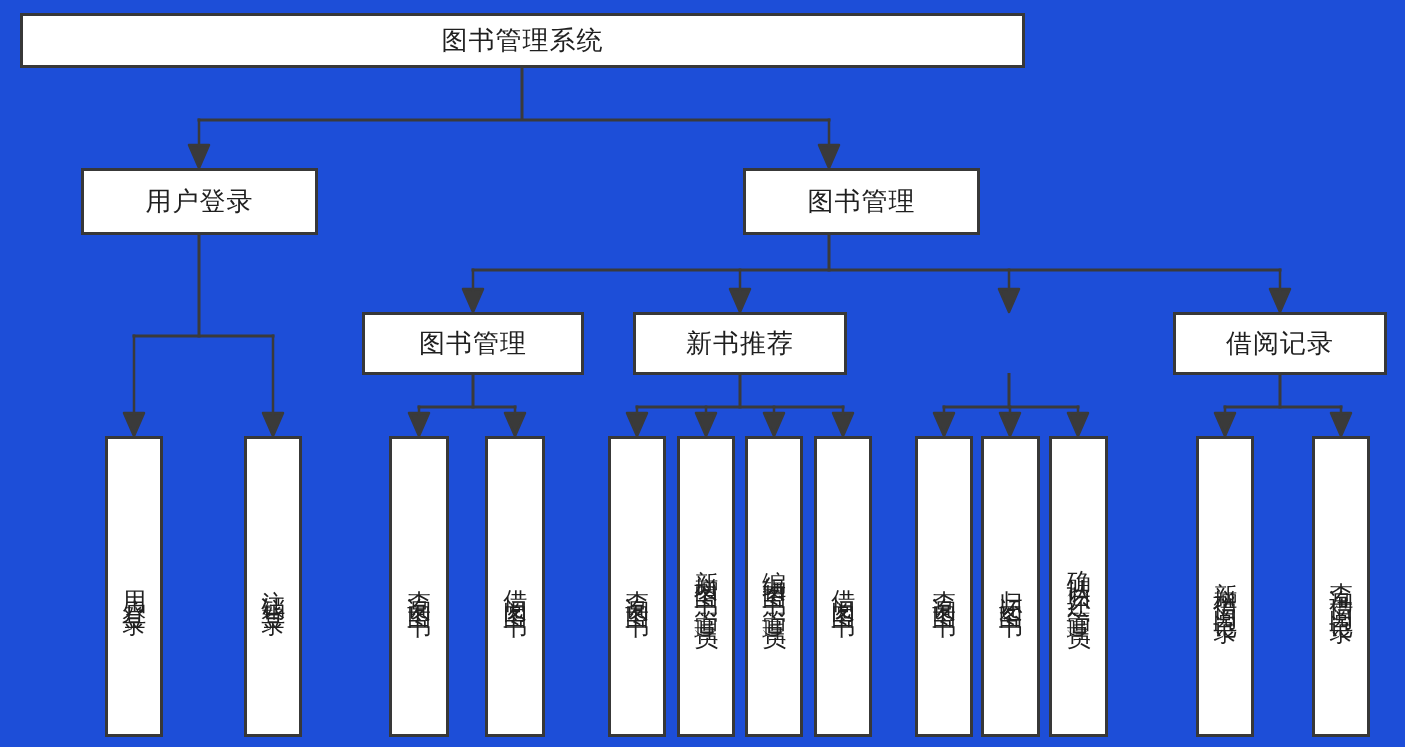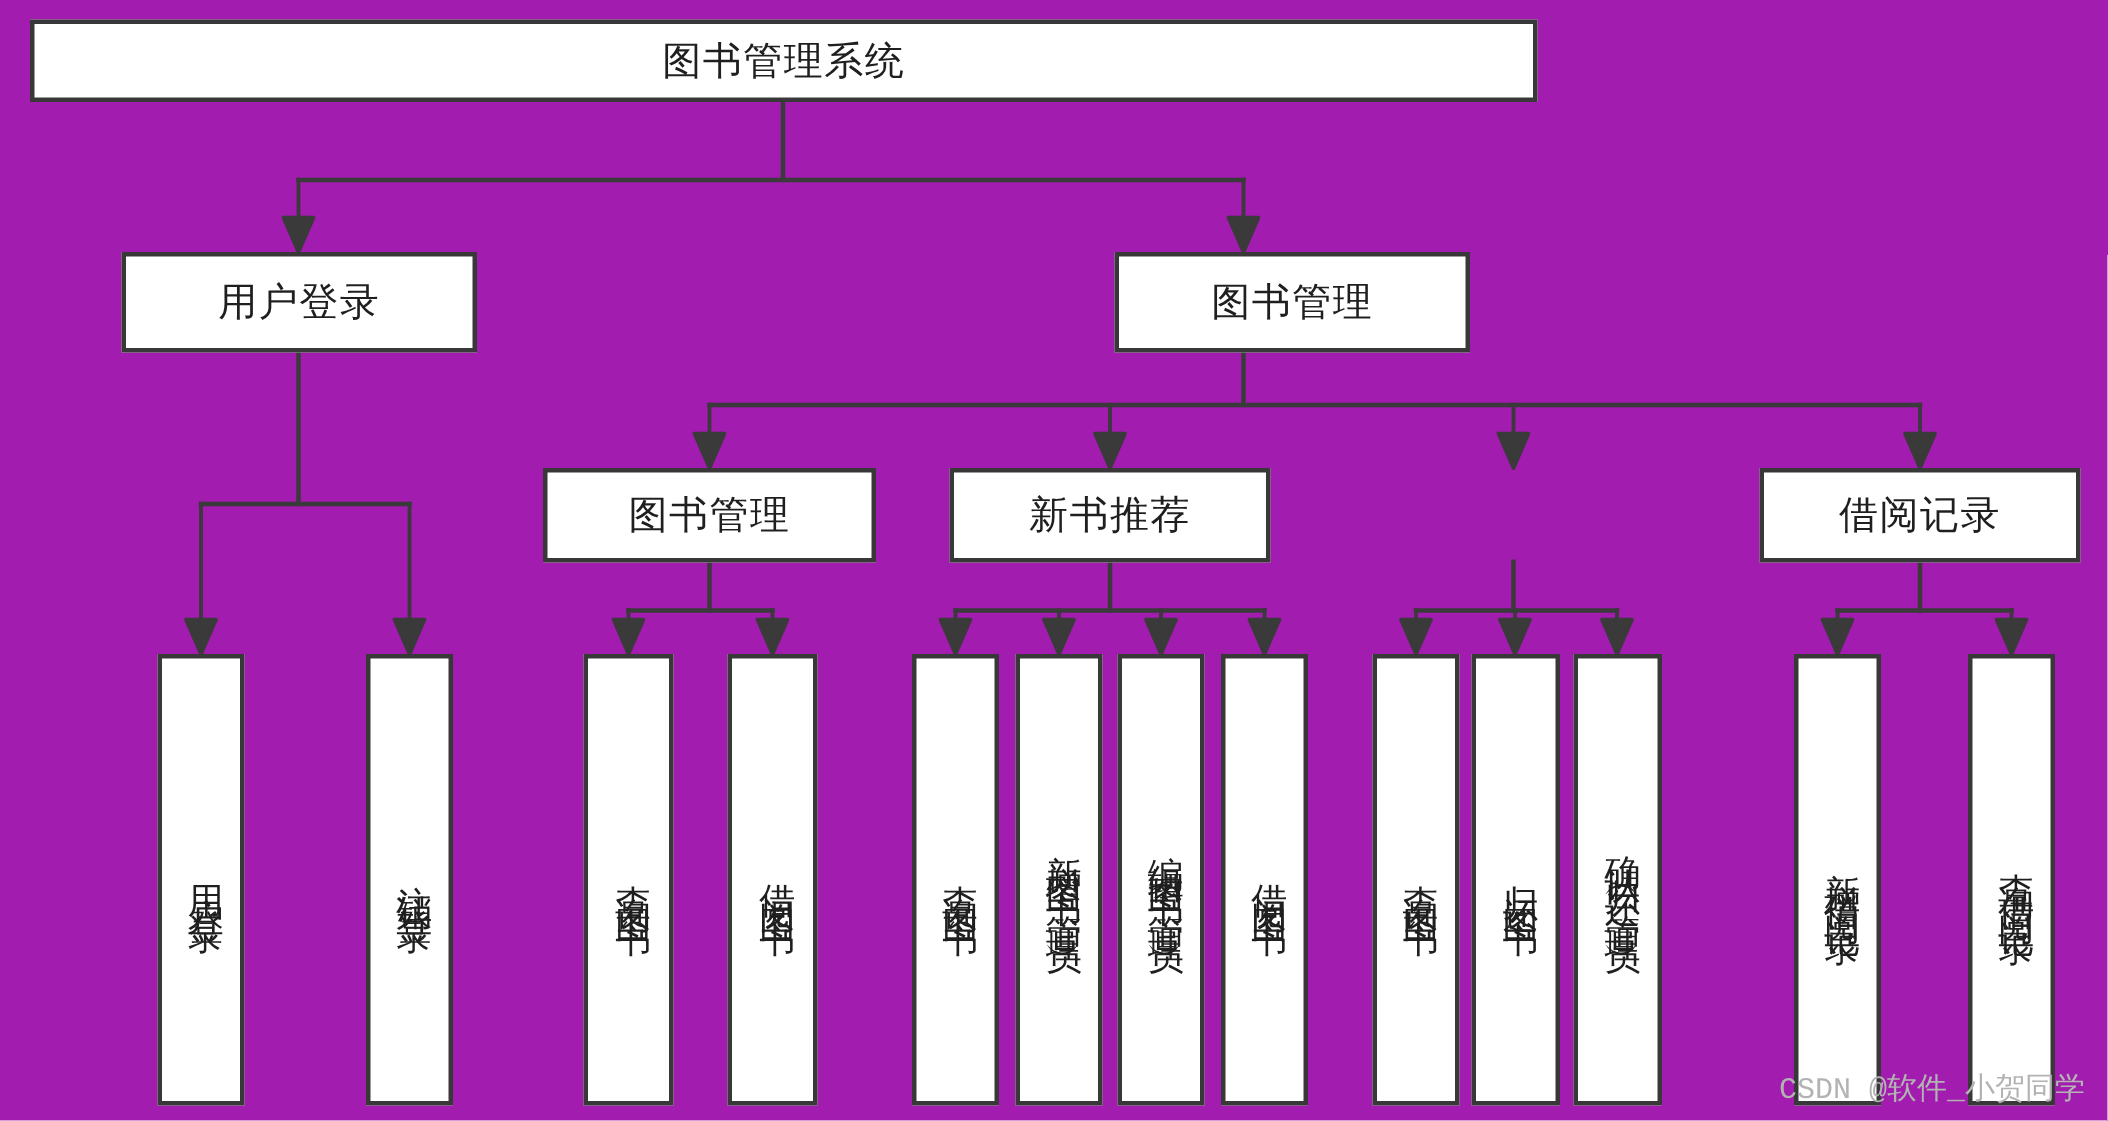--- a/index.html
+++ b/index.html
@@ -4,23 +4,23 @@
 <style>
   html, body {
     margin: 0;
     padding: 0;
     background: #ffffff;
   }
   .canvas {
     position: relative;
     width: 1405px;
     height: 747px;
-    background: #a21caf;
+    background: #1d4ed8;
     overflow: hidden;
-    font-family: Liberation Mono, monospace;
+    font-family: Liberation Serif, serif;
   }
   .connector-layer {
     position: absolute;
     left: 0;
     top: 0;
     width: 1405px;
     height: 747px;
     pointer-events: none;
   }
   .cline {
@@ -187,15 +187,14 @@
     <span class="vtext">确认归还（管理员）</span>
   </div>
 
   <div class="box vbox" style="left:1196px; top:436px; width:58px; height:301px;">
     <span class="vtext">新增借阅记录</span>
   </div>
   <div class="box vbox" style="left:1312px; top:436px; width:58px; height:301px;">
     <span class="vtext">查询借阅记录</span>
   </div>
 
-  <div class="watermark">CSDN @软件_小贺同学</div>
 
 </div>
 
 </body></html>

